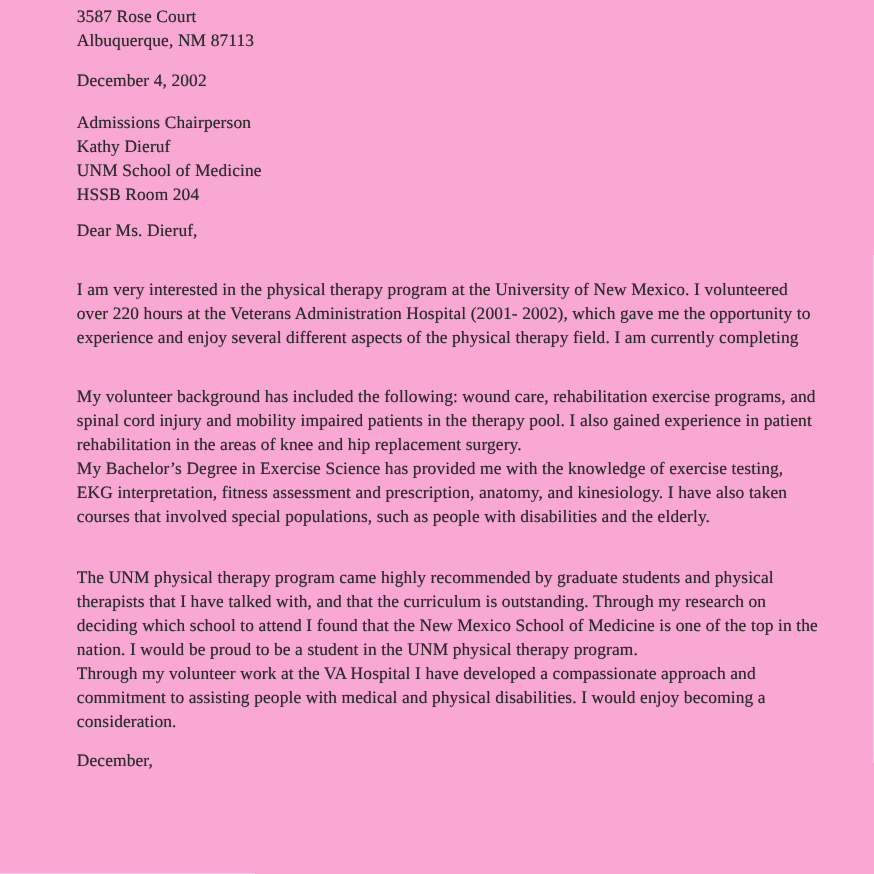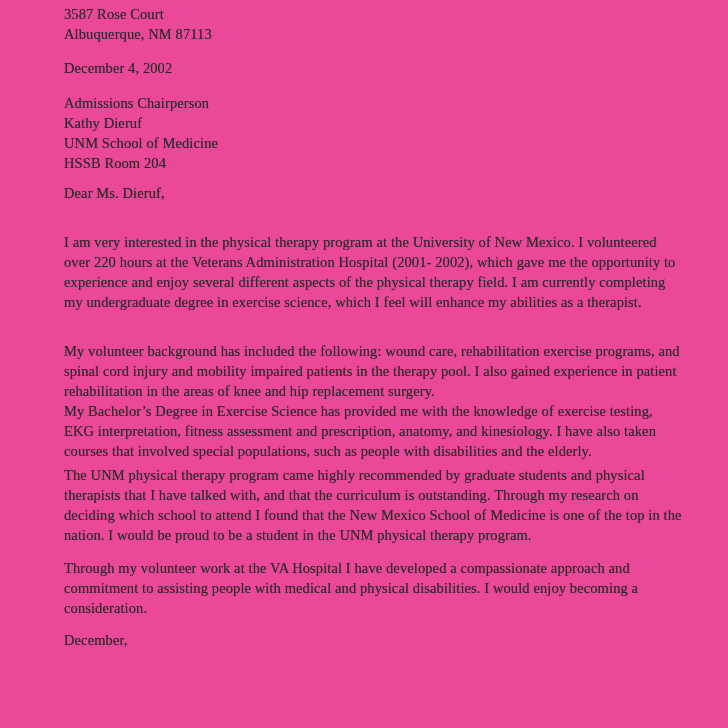--- a/index.html
+++ b/index.html
@@ -10,38 +10,38 @@
   }
   body {
     background: #fdfdfd;
     font-family: "Liberation Serif", "DejaVu Serif", serif;
     color: #2c2c2c;
   }
   .page {
     width: 728px;
     height: 728px;
     padding: 4px 40px 0 64px;
-    background: #ec4899;
+    background: #f9a8d4;
   }
   .line {
     font-size: 14.5px;
     line-height: 20px;
     white-space: nowrap;
     
     text-shadow: 0 0 0.7px rgba(50,50,50,0.65);
     letter-spacing: 0.1px;
   }
   .block-sender     { margin-bottom: 14px; }
   .block-date       { margin-bottom: 15px; }
   .block-recipient  { margin-bottom: 10px; }
   .block-salutation { margin-bottom: 29px; }
   .para-1 { margin-bottom: 29px; }
   .para-2 { }
-  .para-3 { margin-bottom: 4px; }
-  .para-4 { margin-bottom: 13px; }
+  .para-3 { margin-bottom: 31px; }
+  .para-4 { }
   .para-5 { margin-bottom: 12px; }
 </style>
 </head>
 <body>
 
 <div class="page">
 
   <div class="block-sender">
     <div class="line">3587 Rose Court</div>
     <div class="line">Albuquerque, NM 87113</div>
@@ -59,21 +59,20 @@
   </div>
 
   <div class="block-salutation">
     <div class="line">Dear Ms. Dieruf,</div>
   </div>
 
   <div class="para-1">
     <div class="line">I am very interested in the physical therapy program at the University of New Mexico. I volunteered</div>
     <div class="line">over 220 hours at the Veterans Administration Hospital (2001- 2002), which gave me the opportunity to</div>
     <div class="line">experience and enjoy several different aspects of the physical therapy field. I am currently completing</div>
-    <div class="line">my undergraduate degree in exercise science, which I feel will enhance my abilities as a therapist.</div>
   </div>
 
   <div class="para-2">
     <div class="line">My volunteer background has included the following: wound care, rehabilitation exercise programs, and</div>
     <div class="line">spinal cord injury and mobility impaired patients in the therapy pool. I also gained experience in patient</div>
     <div class="line">rehabilitation in the areas of knee and hip replacement surgery.</div>
   </div>
 
   <div class="para-3">
     <div class="line">My Bachelor’s Degree in Exercise Science has provided me with the knowledge of exercise testing,</div>

